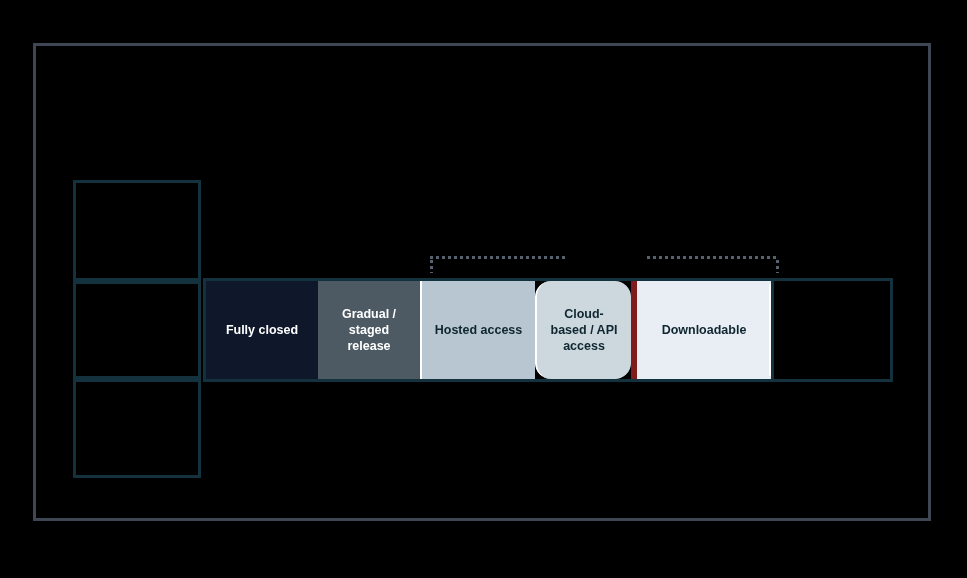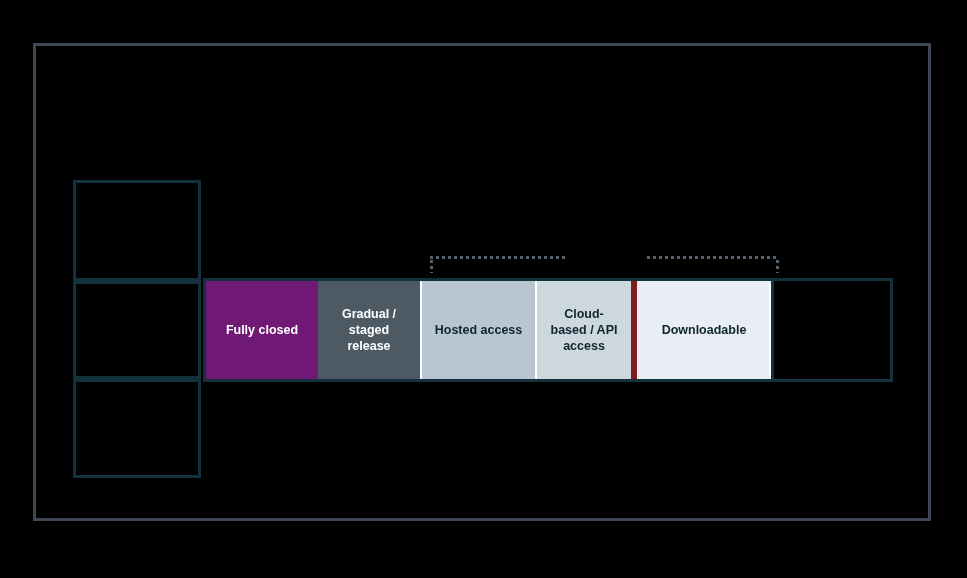--- a/index.html
+++ b/index.html
@@ -44,21 +44,21 @@
     justify-content: center;
     text-align: center;
     font-weight: bold;
     font-size: 12.5px;
     line-height: 1.3;
     padding: 2px 10px;
   }
   .seg.s1 { width: 112px; }
   .seg.s2 { width: 102px; }
   .seg.s3 { width: 115px; border-left: 2px solid #ffffff; }
-  .seg.s4 { width: 96px; border-left: 2px solid #ffffff; }
+  .seg.s4 { width: 96px; border-left: 2px solid #ffffff; border-radius: 16px; }
   .seg.s5 { width: 140px; border-left: 6px solid #7f1d1d; }
   .seg.s6 { width: 113px; border-left: 3px solid #14323d; box-shadow: -5px 0 0 -3px #ffffff; }
 
   .dash-h {
     position: absolute;
     top: 256px;
     height: 3px;
     background: repeating-linear-gradient(90deg, #566270 0 3px, transparent 3px 6px);
   }
   .dash-h.a { left: 430px; width: 135px; }
@@ -80,21 +80,21 @@
 <div class="left-box b1"></div>
 <div class="left-box b2"></div>
 <div class="left-box b3"></div>
 
 <div class="dash-h a"></div>
 <div class="dash-h b"></div>
 <div class="dash-v a"></div>
 <div class="dash-v b"></div>
 
 <div class="bar">
-  <div class="seg s1" style="background: #701a75; color: rgb(255, 255, 255);">
+  <div class="seg s1" style="background: #0f172a; color: rgb(255, 255, 255);">
     <span>Fully closed</span>
   </div>
   <div class="seg s2" style="background: rgb(77, 90, 100); color: rgb(255, 255, 255);">
     <span>Gradual / staged release</span>
   </div>
   <div class="seg s3" style="background: rgb(183, 198, 208); color: rgb(15, 38, 48);">
     <span>Hosted access</span>
   </div>
   <div class="seg s4" style="background: rgb(204, 216, 222); color: rgb(15, 38, 48);">
     <span>Cloud-based / API access</span>

